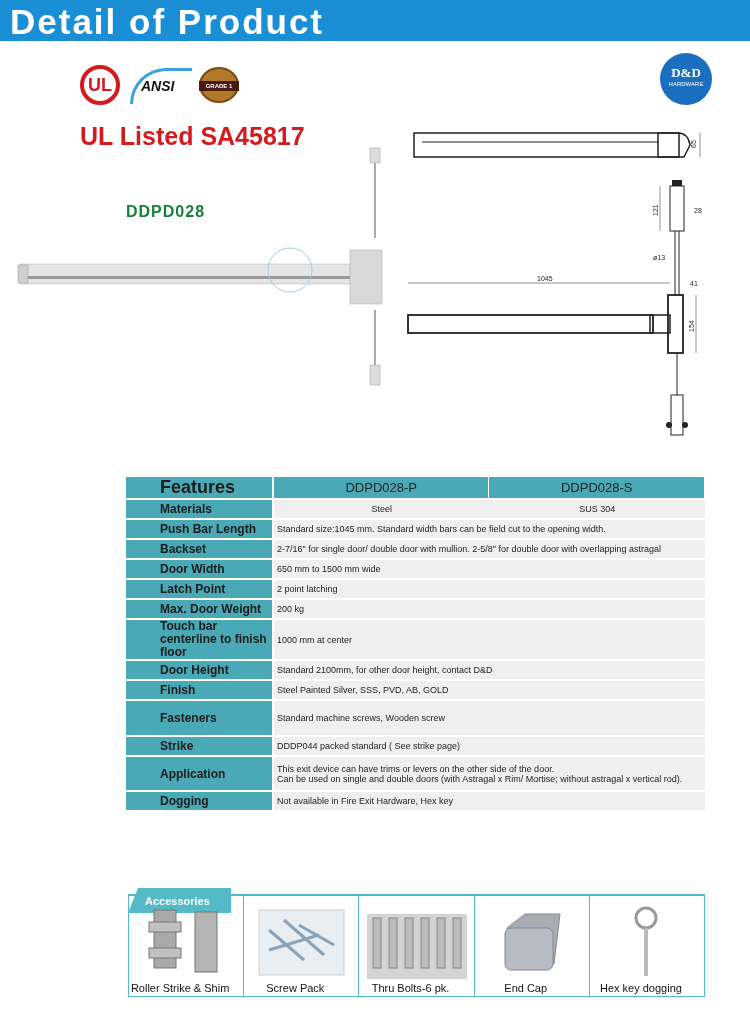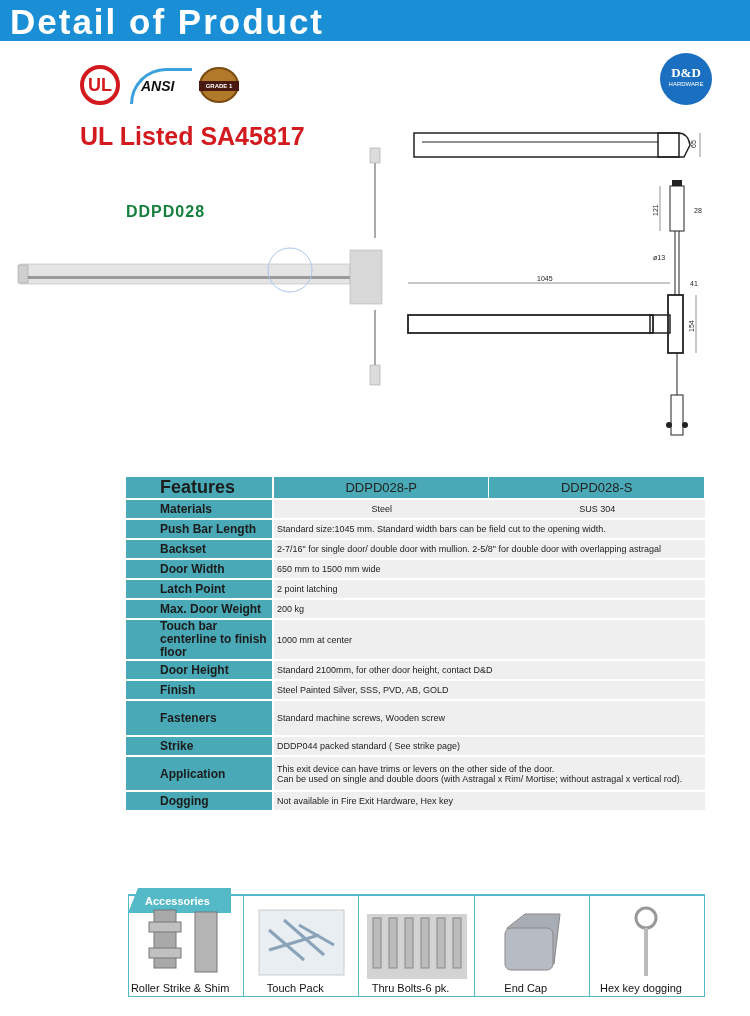--- a/index.html
+++ b/index.html
@@ -184,21 +184,21 @@
   <div class="acc-cell">
     <svg width="115" height="80" viewBox="0 0 115 80">
       <rect x="15" y="10" width="85" height="65" fill="#e8eef2" stroke="#ccc"></rect>
       <g stroke="#8aa3b8" stroke-width="3">
           <line x1="25" y1="30" x2="60" y2="60"></line>
           <line x1="40" y1="20" x2="80" y2="55"></line>
           <line x1="55" y1="25" x2="90" y2="45"></line>
           <line x1="25" y1="50" x2="75" y2="35"></line>
         </g>
     </svg>
-    <div class="lbl">Touch Pack</div>
+    <div class="lbl">Screw Pack</div>
   </div>
   <div class="acc-cell">
     <svg width="115" height="80" viewBox="0 0 115 80">
       <rect x="8" y="14" width="100" height="65" fill="#d3d3d3"></rect>
       <g fill="#bcbcbc" stroke="#888">
           <rect x="14" y="18" width="8" height="50"></rect>
           <rect x="30" y="18" width="8" height="50"></rect>
           <rect x="46" y="18" width="8" height="50"></rect>
           <rect x="62" y="18" width="8" height="50"></rect>
           <rect x="78" y="18" width="8" height="50"></rect>

